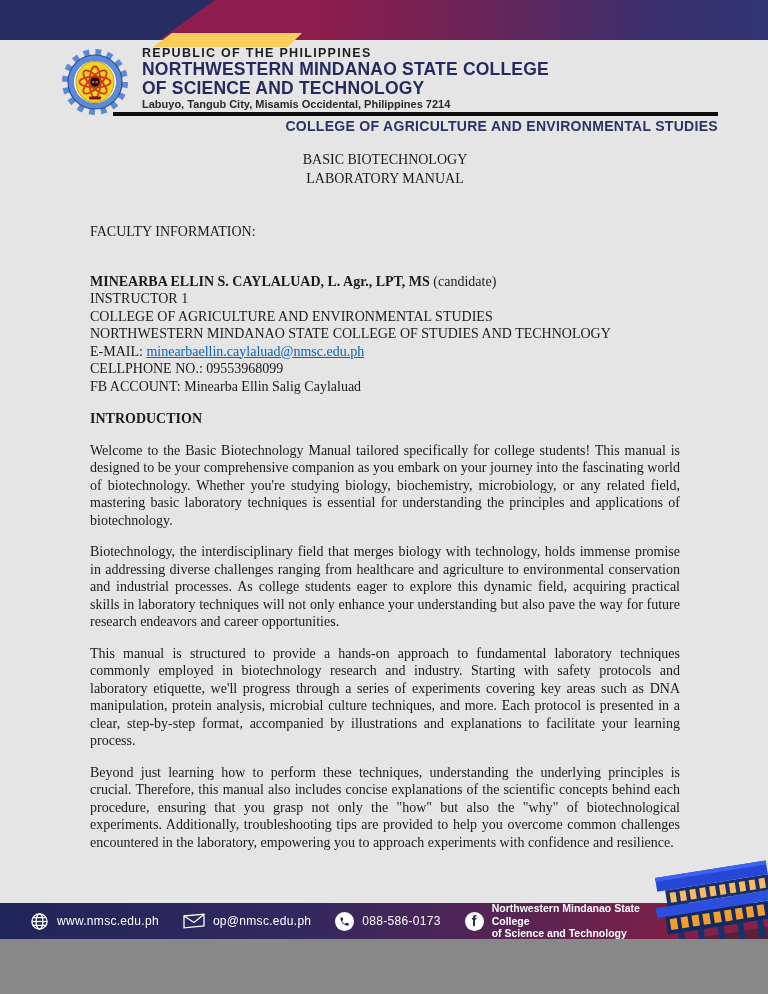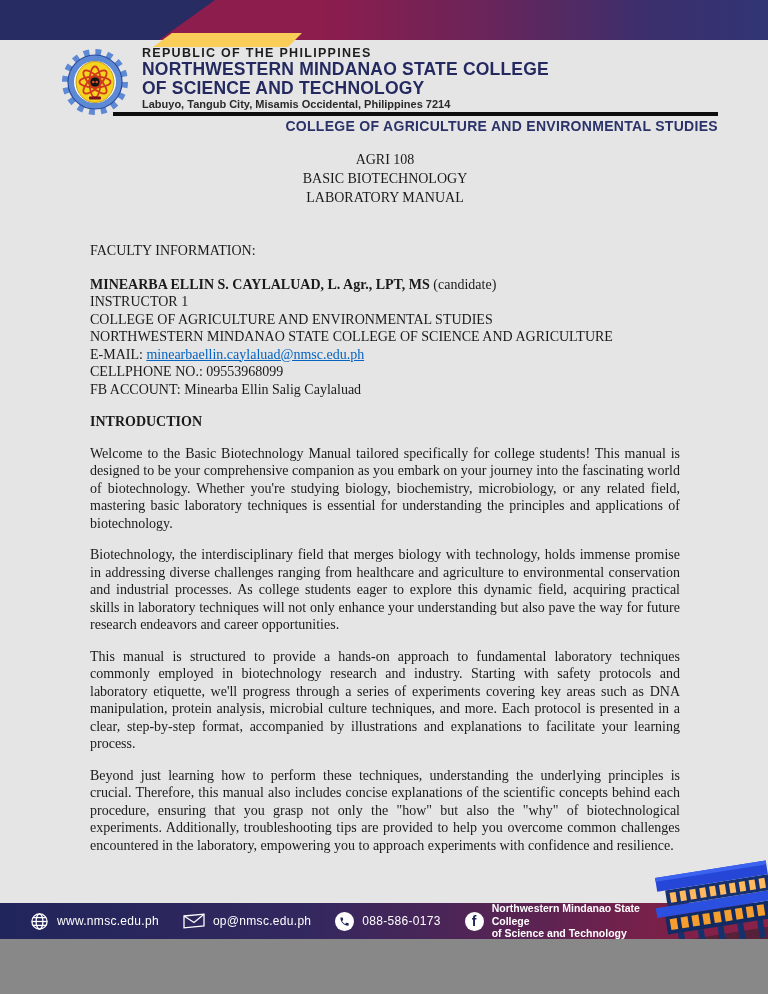--- a/index.html
+++ b/index.html
@@ -23,21 +23,21 @@
   .lh-name1{position:absolute;left:142px;top:59px;font-size:17.5px;font-weight:700;color:#242a60;letter-spacing:.2px;}
   .lh-name2{position:absolute;left:142px;top:78px;font-size:17.5px;font-weight:700;color:#242a60;letter-spacing:.2px;}
   .lh-address{position:absolute;left:142px;top:98px;font-size:11px;font-weight:600;color:#2a2a2a;}
   .lh-rule{position:absolute;left:113px;top:112px;width:605px;height:3.5px;background:#0d0d0d;}
   .lh-dept{position:absolute;top:118px;right:50px;font-size:14px;font-weight:700;color:#2b3268;letter-spacing:.3px;}
   
   .content{position:absolute;left:90px;top:150px;width:590px;font-size:14px;line-height:17.5px;}
   .title-block{text-align:center;}
   .title-line{line-height:19px;}
   .faculty-label{margin-top:35px;}
-  .faculty-block{margin-top:16px;}
+  .faculty-block{margin-top:32px;}
   .intro-heading{margin-top:15px;font-weight:700;}
   .content p{margin:14px 0 0 0;text-align:justify;}
   .email-link{color:#0563c1;text-decoration:underline;}
   b{font-weight:700;}
   
   .footer{position:absolute;left:0;bottom:0;width:768px;height:36px;
     background:linear-gradient(90deg,#20255b 0%,#33285f 40%,#5c2352 70%,#7e2048 88%,#8c2248 100%);
     display:flex;align-items:center;padding-left:30px;box-sizing:border-box;
     font-family:"Liberation Sans",sans-serif;color:#ffffff;}
   .f-item{display:flex;align-items:center;margin-right:24px;white-space:nowrap;}
@@ -79,32 +79,31 @@
     <div class="lh-republic">REPUBLIC OF THE PHILIPPINES</div>
     <div class="lh-name1">NORTHWESTERN MINDANAO STATE COLLEGE</div>
     <div class="lh-name2">OF SCIENCE AND TECHNOLOGY</div>
     <div class="lh-address">Labuyo, Tangub City, Misamis Occidental, Philippines 7214</div>
     <div class="lh-rule"></div>
     <div class="lh-dept">COLLEGE OF AGRICULTURE AND ENVIRONMENTAL STUDIES</div>
   </div>
 
   <div class="content">
     <div class="title-block">
-      <div class="title-line">AGRI 108</div>
       <div class="title-line">BASIC BIOTECHNOLOGY</div>
       <div class="title-line">LABORATORY MANUAL</div>
     </div>
 
     <div class="faculty-label">FACULTY INFORMATION:</div>
 
     <div class="faculty-block">
       <div><b>MINEARBA ELLIN S. CAYLALUAD, L. Agr., LPT, MS</b><span> (candidate)</span></div>
       <div>INSTRUCTOR 1</div>
       <div>COLLEGE OF AGRICULTURE AND ENVIRONMENTAL STUDIES</div>
-      <div>NORTHWESTERN MINDANAO STATE COLLEGE OF SCIENCE AND AGRICULTURE</div>
+      <div>NORTHWESTERN MINDANAO STATE COLLEGE OF STUDIES AND TECHNOLOGY</div>
       <div><span>E-MAIL: </span><a class="email-link" href="#">minearbaellin.caylaluad@nmsc.edu.ph</a></div>
       <div>CELLPHONE NO.: 09553968099</div>
       <div>FB ACCOUNT: Minearba Ellin Salig Caylaluad</div>
     </div>
 
     <div class="intro-heading">INTRODUCTION</div>
     <p>Welcome to the Basic Biotechnology Manual tailored specifically for college students! This manual is designed to be your comprehensive companion as you embark on your journey into the fascinating world of biotechnology. Whether you're studying biology, biochemistry, microbiology, or any related field, mastering basic laboratory techniques is essential for understanding the principles and applications of biotechnology.</p>
     <p>Biotechnology, the interdisciplinary field that merges biology with technology, holds immense promise in addressing diverse challenges ranging from healthcare and agriculture to environmental conservation and industrial processes. As college students eager to explore this dynamic field, acquiring practical skills in laboratory techniques will not only enhance your understanding but also pave the way for future research endeavors and career opportunities.</p>
     <p>This manual is structured to provide a hands-on approach to fundamental laboratory techniques commonly employed in biotechnology research and industry. Starting with safety protocols and laboratory etiquette, we'll progress through a series of experiments covering key areas such as DNA manipulation, protein analysis, microbial culture techniques, and more. Each protocol is presented in a clear, step-by-step format, accompanied by illustrations and explanations to facilitate your learning process.</p>
     <p>Beyond just learning how to perform these techniques, understanding the underlying principles is crucial. Therefore, this manual also includes concise explanations of the scientific concepts behind each procedure, ensuring that you grasp not only the "how" but also the "why" of biotechnological experiments. Additionally, troubleshooting tips are provided to help you overcome common challenges encountered in the laboratory, empowering you to approach experiments with confidence and resilience.</p>

